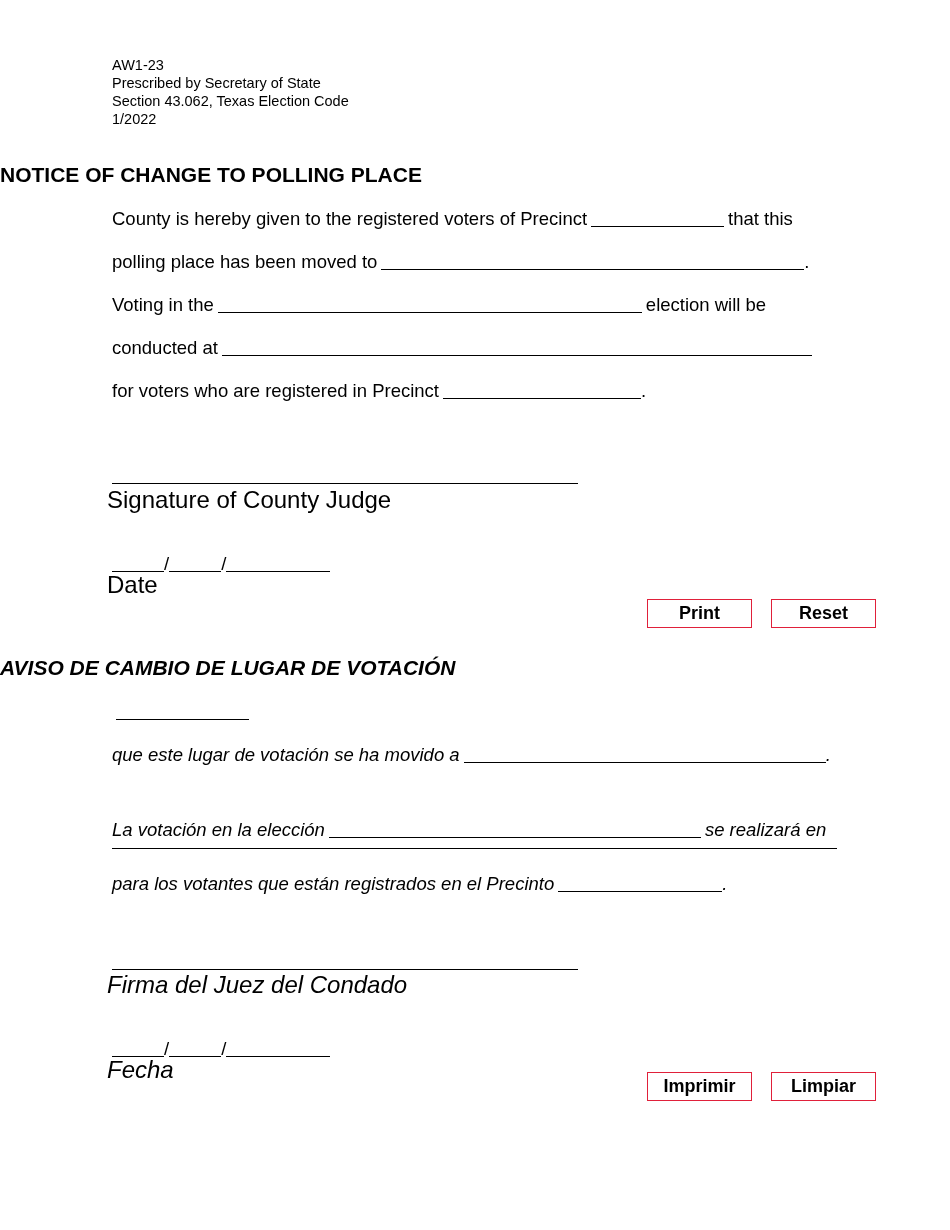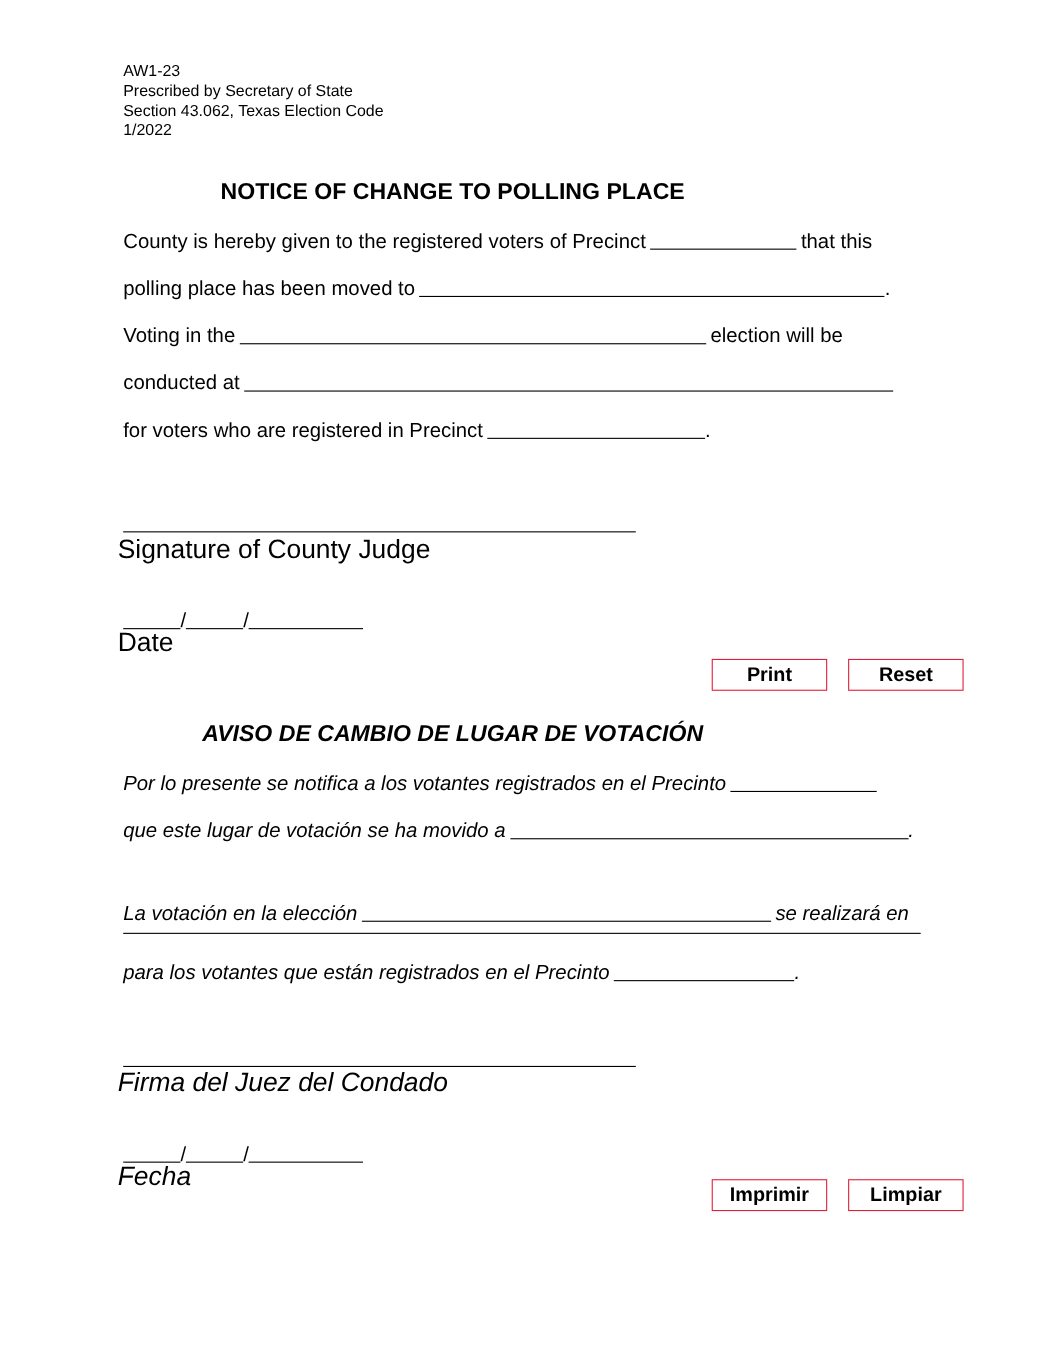--- a/index.html
+++ b/index.html
@@ -1,19 +1,19 @@
 <!DOCTYPE html>
 <html><head>
 <meta charset="utf-8">
 <style>
   html, body { margin:0; padding:0; background:#ffffff; }
   body { width:950px; height:1230px; position:relative; font-family:"Liberation Sans", sans-serif; color:#000; overflow:hidden; }
   .abs { position:absolute; white-space:nowrap; }
   .hdr { font-size:14.5px; line-height:18px; }
-  .title { font-size:21px; font-weight:bold; left:0; width:823px; text-align:center; }
+  .title { font-size:21px; font-weight:bold; left:0; width:823px; text-align:left; }
   .line { font-size:18.5px; left:112px; }
   .it { font-style:italic; }
   .blank { display:inline-block; border-bottom:1.3px solid #000; height:18px; vertical-align:baseline; margin:0 4px; position:relative; top:2px; }
   .sigline { position:absolute; left:112px; width:466px; border-bottom:1.3px solid #000; height:0; }
   .label { font-size:24px; left:107px; }
   .datefield { font-size:18.5px; left:112px; }
   .dseg { display:inline-block; border-bottom:1.3px solid #000; height:18px; position:relative; top:2px; }
   .btn { position:absolute; width:105px; height:29px; border:1.5px solid #e0203a; background:#fff; font-family:"Liberation Sans", sans-serif; font-size:18px; font-weight:bold; color:#000; display:flex; align-items:center; justify-content:center; box-sizing:border-box; cursor:pointer; padding:0; }
 </style>
 </head>
@@ -49,21 +49,21 @@
   <span class="dseg" style="width:52px;"></span><span>/</span><span class="dseg" style="width:52px;"></span><span>/</span><span class="dseg" style="width:104px;"></span>
 </div>
 <div class="abs label" style="top:571px;">Date</div>
 
 <button class="btn" style="left:647px; top:599px;">Print</button>
 <button class="btn" style="left:771px; top:599px;">Reset</button>
 
 <div class="abs title it" style="top:656px;">AVISO DE CAMBIO DE LUGAR DE VOTACIÓN</div>
 
 <div class="abs line it" style="top:699px;">
-  <span>Por lo presente se notifica a los votantes registrados en el Precinto</span><span class="blank" style="width:133px;"></span>
+  <span class="blank" style="width:133px;"></span>
 </div>
 <div class="abs line it" style="top:742px;">
   <span>que este lugar de votación se ha movido a</span><span class="blank" style="width:362px; margin-right:0;"></span><span>.</span>
 </div>
 <div class="abs line it" style="top:817px;">
   <span>La votación en la elección</span><span class="blank" style="width:372px;"></span><span>se realizará en</span>
 </div>
 <div class="abs line it" style="top:828px;">
   <span class="blank" style="width:725px; margin:0;"></span>
 </div>

